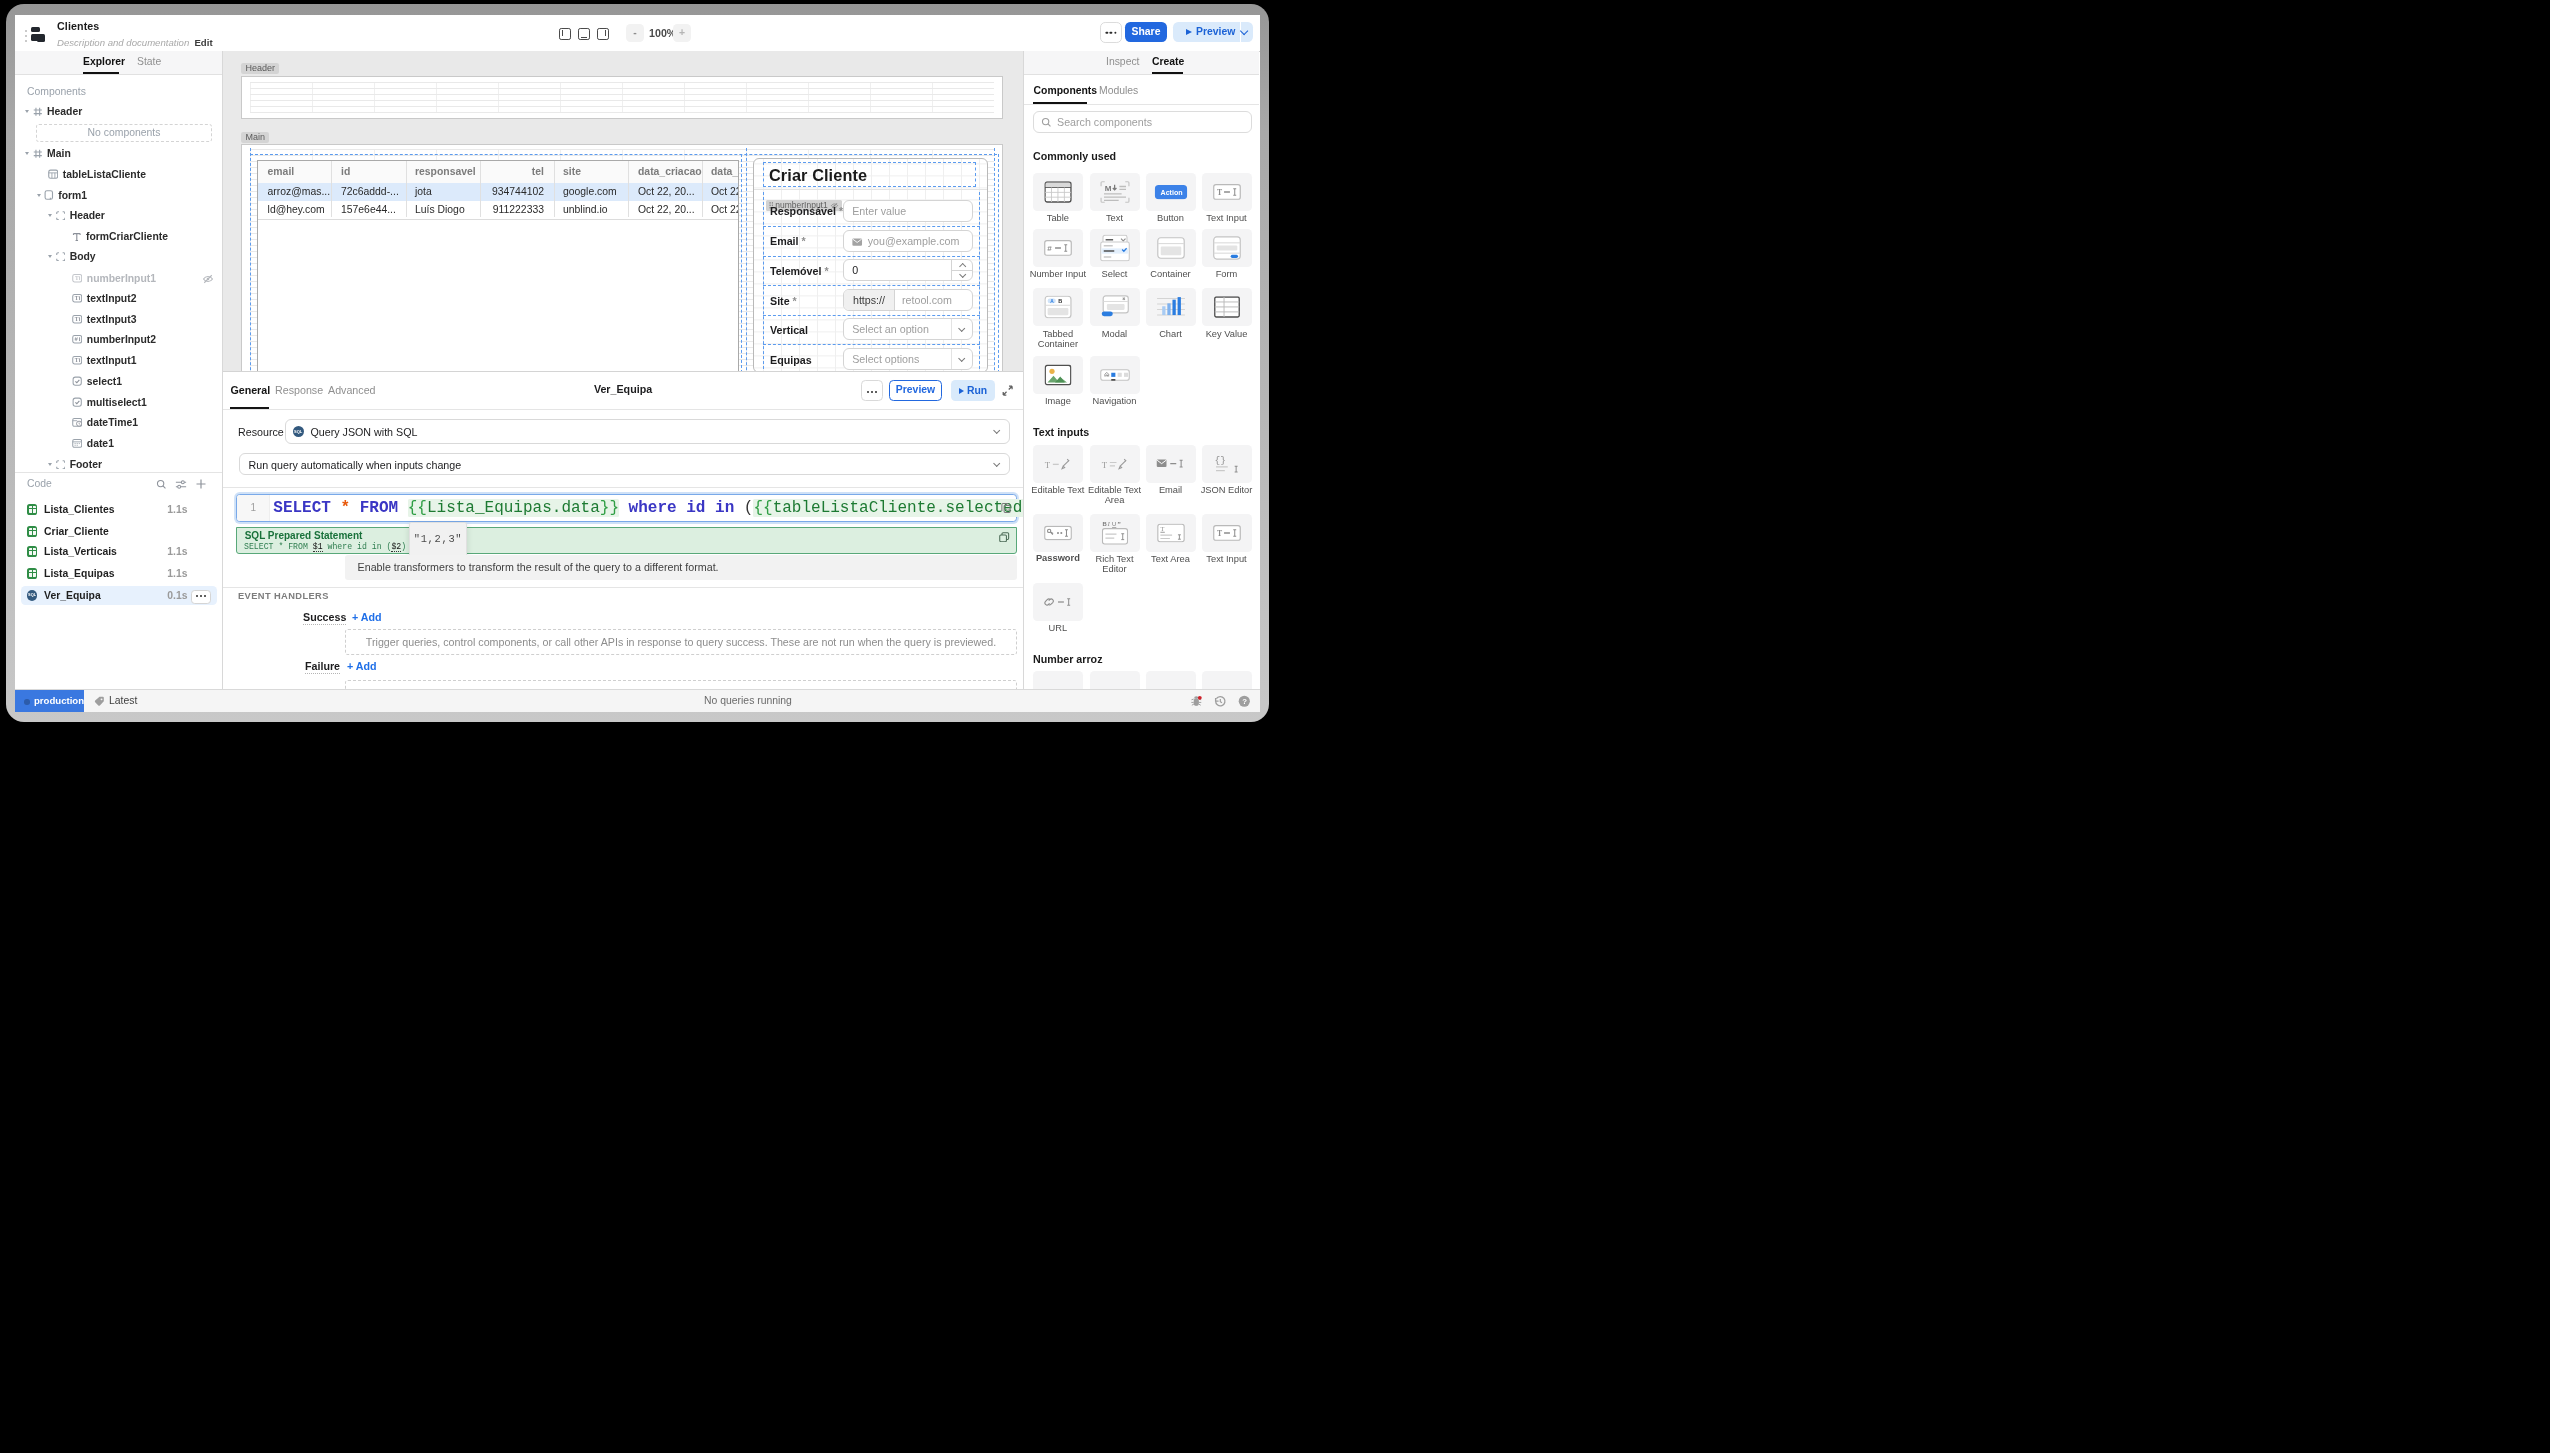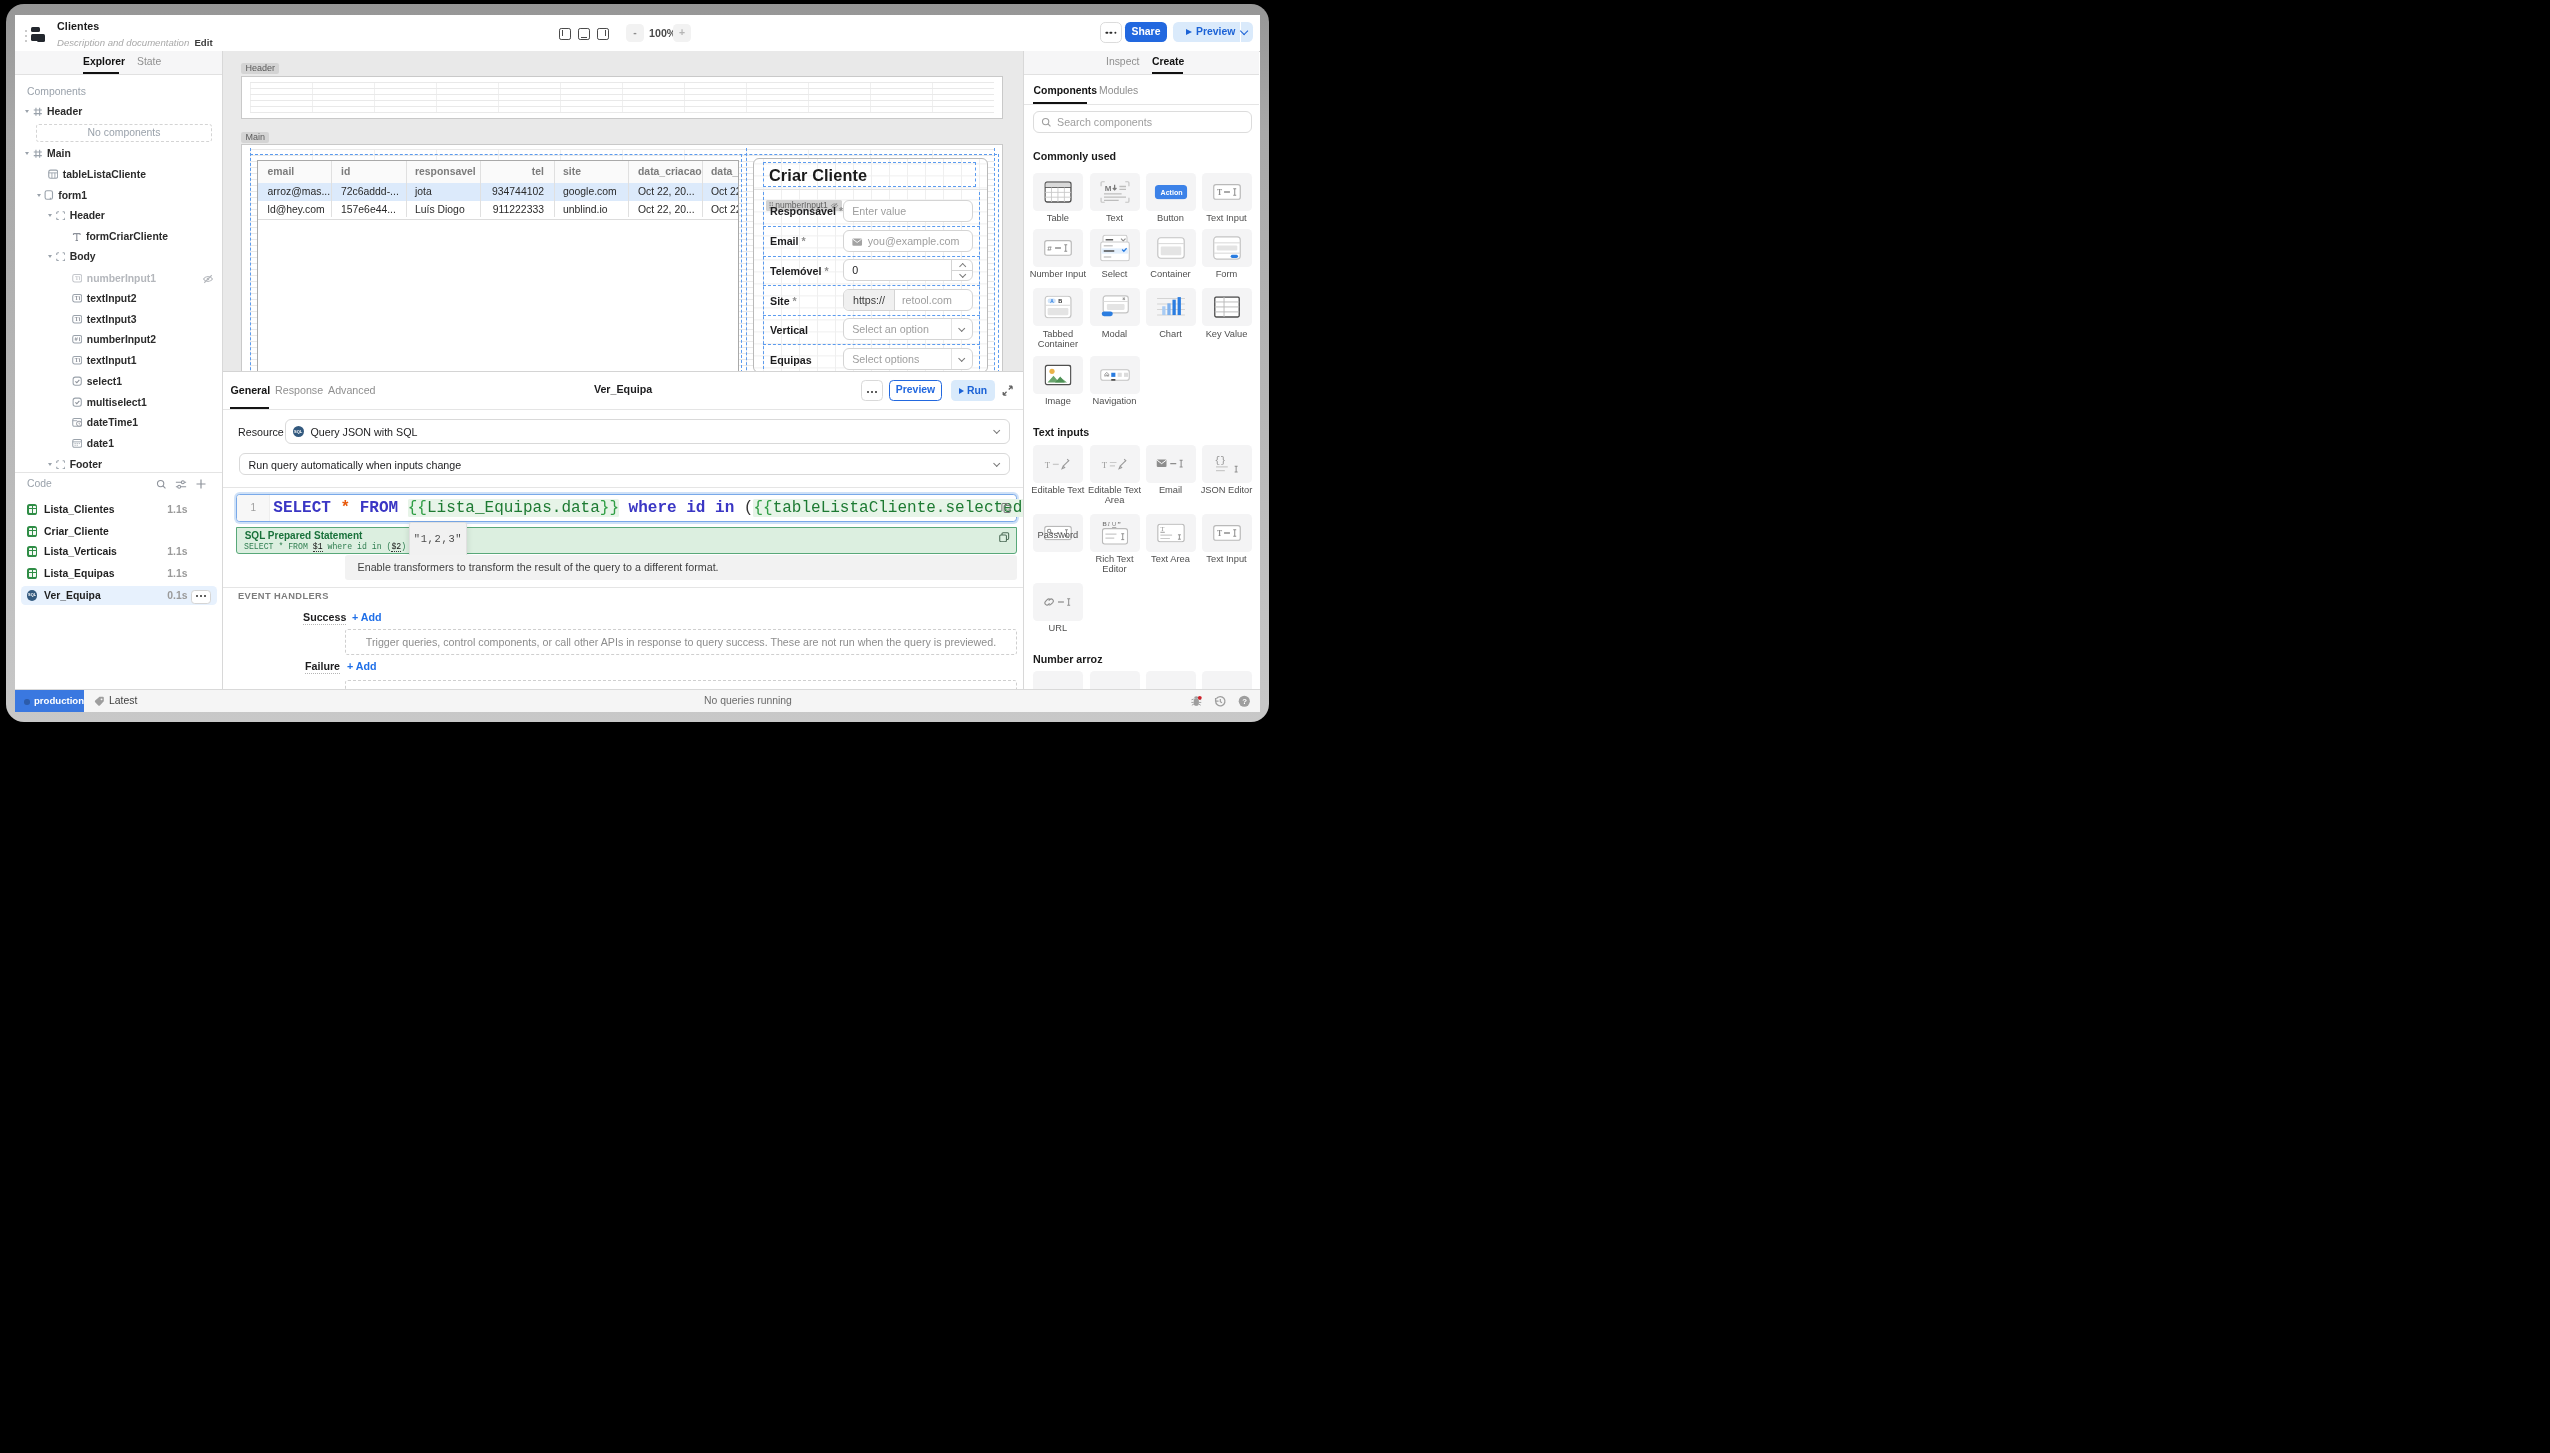--- a/index.html
+++ b/index.html
@@ -661,21 +661,21 @@
         </svg>
       </div>
     <div class="card" style="left:178px;top:463px;">
         <svg width="28" height="16.3" viewBox="0 0 38 22">
           <rect x="1" y="1" width="36" height="20" rx="3" fill="#fff" stroke="#b9b9b9" stroke-width="1.6"></rect>
           <text x="5.5" y="15" font-size="10.5" fill="#8d8d8d" font-family="Liberation Serif" font-weight="700">T</text>
           <path d="M15 11h8" stroke="#8d8d8d" stroke-width="1.7"></path>
           <path d="M29.5 6.5v9M27.5 6.5h4M27.5 15.5h4" stroke="#8d8d8d" stroke-width="1.4"></path>
         </svg>
       </div>
-    <div class="clab" style="left:4.4px;top:479px;">Password</div>
+    <div class="clab" style="left:4.4px;top:502px;font-weight:bold;">Password</div>
     <div class="clab" style="left:61px;top:503px;">Rich Text<br>Editor</div>
     <div class="clab" style="left:117px;top:503px;">Text Area</div>
     <div class="clab" style="left:173px;top:503px;">Text Input</div>
     <div class="card" style="left:9.3px;top:532px;">
         <svg width="28" height="12" viewBox="0 0 38 16">
           <g stroke="#8d8d8d" stroke-width="1.5" fill="none">
             <path d="M7.6 9.9l-1.4 1.4a2.9 2.9 0 01-4.1-4.1l2.3-2.3a2.9 2.9 0 014.1 0"></path>
             <path d="M6.4 6.1l1.4-1.4a2.9 2.9 0 014.1 4.1L9.6 11a2.9 2.9 0 01-4.1 0"></path>
           </g>
           <path d="M19 8h8" stroke="#8d8d8d" stroke-width="1.7"></path>

